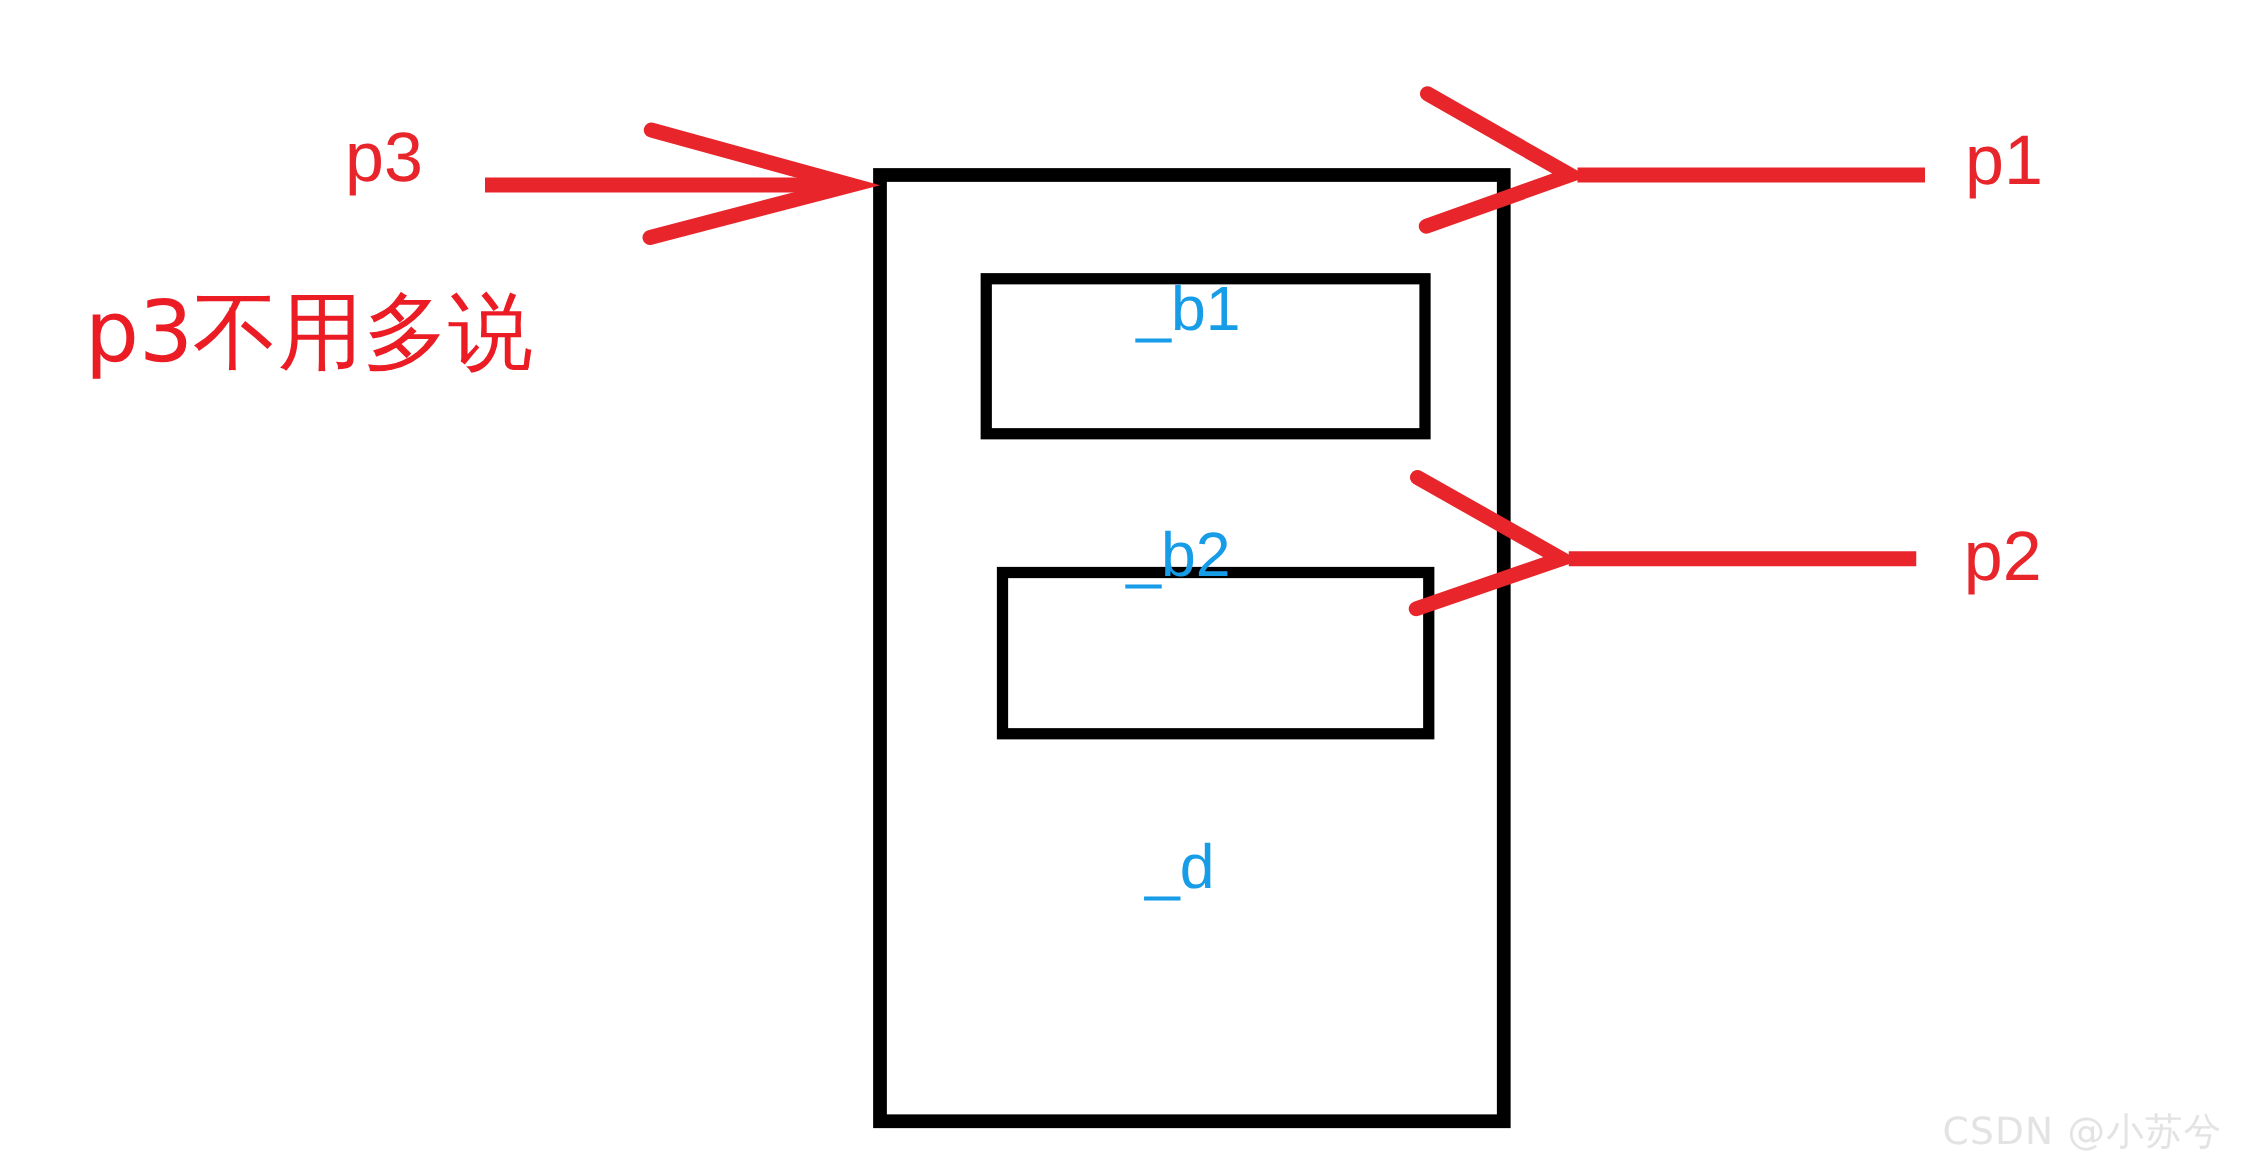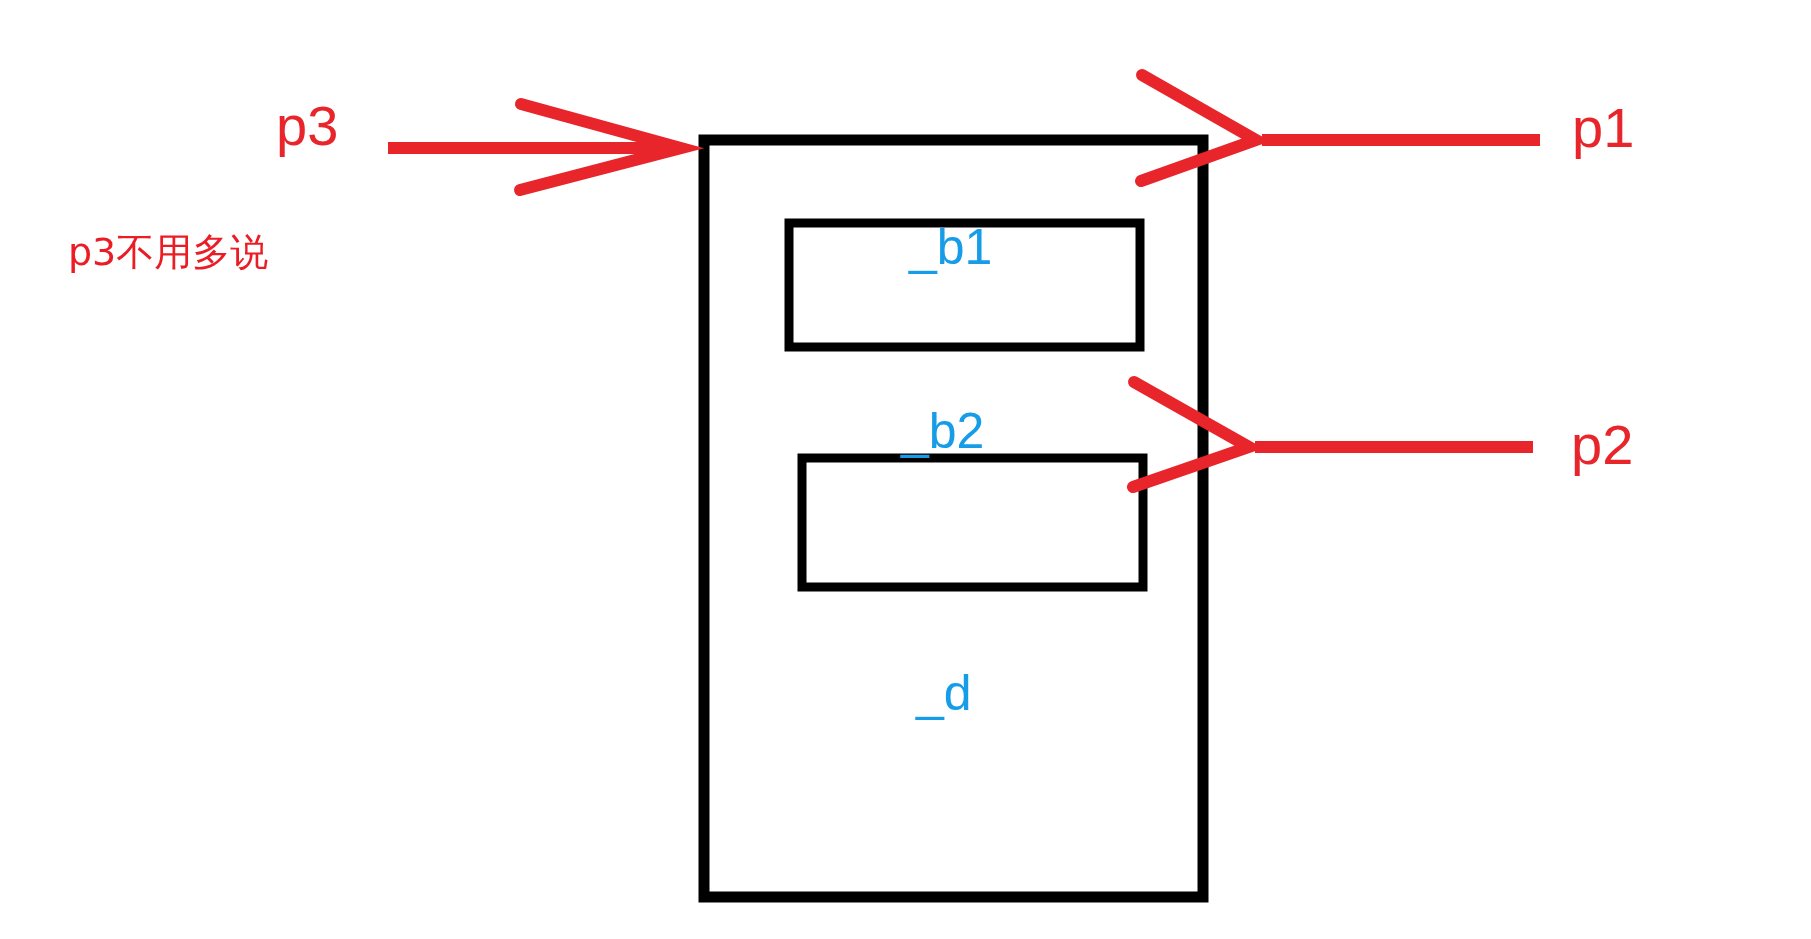--- a/index.html
+++ b/index.html
@@ -33,38 +33,38 @@
     line-height: 1;
     user-select: none;
   }
   .label-red {
     color: #e8252b;
     font-size: 56px;
     font-weight: 400;
   }
   .label-red-cn {
     color: #ec1c24;
-    font-size: 38px;
+    font-size: 68px;
     font-weight: 400;
     font-family: "DejaVu Sans", "Liberation Sans", sans-serif;
     text-align: center;
   }
   .label-blue {
     color: #179ce8;
     font-size: 50px;
     font-weight: 400;
   }
 
   #label-p3      { left: 276px;  top: 98px;  }
   #label-p3-note { left: 68px;   top: 233px; }
   #label-p1      { left: 1572px; top: 100px; text-align: center; }
   #label-p2      { left: 1571px; top: 417px; }
 
   #label-b1 { left: 909px;  top: 222px; }
-  #label-b2 { left: 901px;  top: 406px; }
+  #label-b2 { left: 901px;  top: 419px; }
   #label-d  { left: 916px;  top: 668px; }
 
   #watermark {
     position: absolute;
     left: 1554px;
     top: 885px;
     font-size: 30px;
     color: #e3e3e3;
     letter-spacing: 1px;
     font-family: "DejaVu Sans", "Liberation Sans", sans-serif;
@@ -108,14 +108,15 @@
   <div id="label-p1" class="label label-red">p1</div>
 
   <div id="label-p2" class="label label-red">p2</div>
 
   <div id="label-b1" class="label label-blue">_b1</div>
 
   <div id="label-b2" class="label label-blue">_b2</div>
 
   <div id="label-d" class="label label-blue">_d</div>
 
+  <div id="watermark">CSDN @小苏兮</div>
 
 </div>
 
 </body></html>

